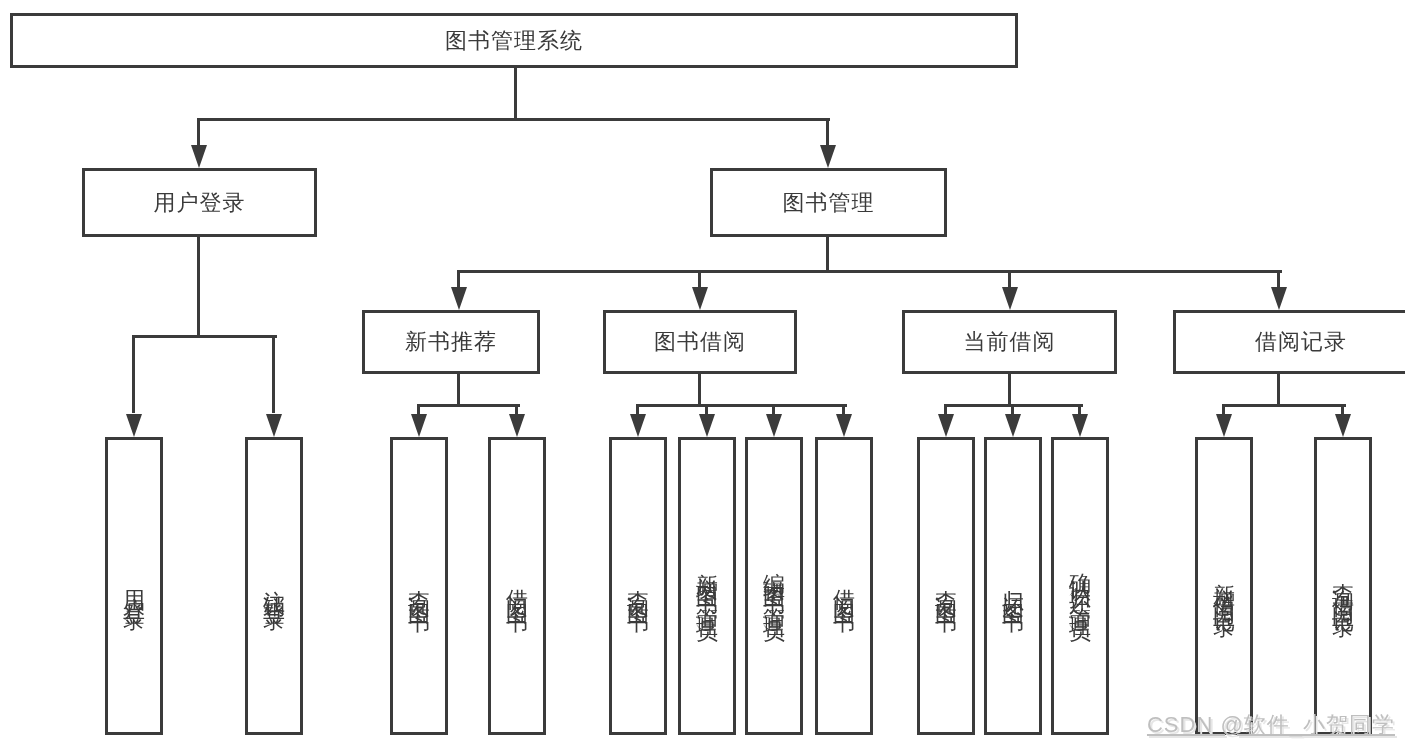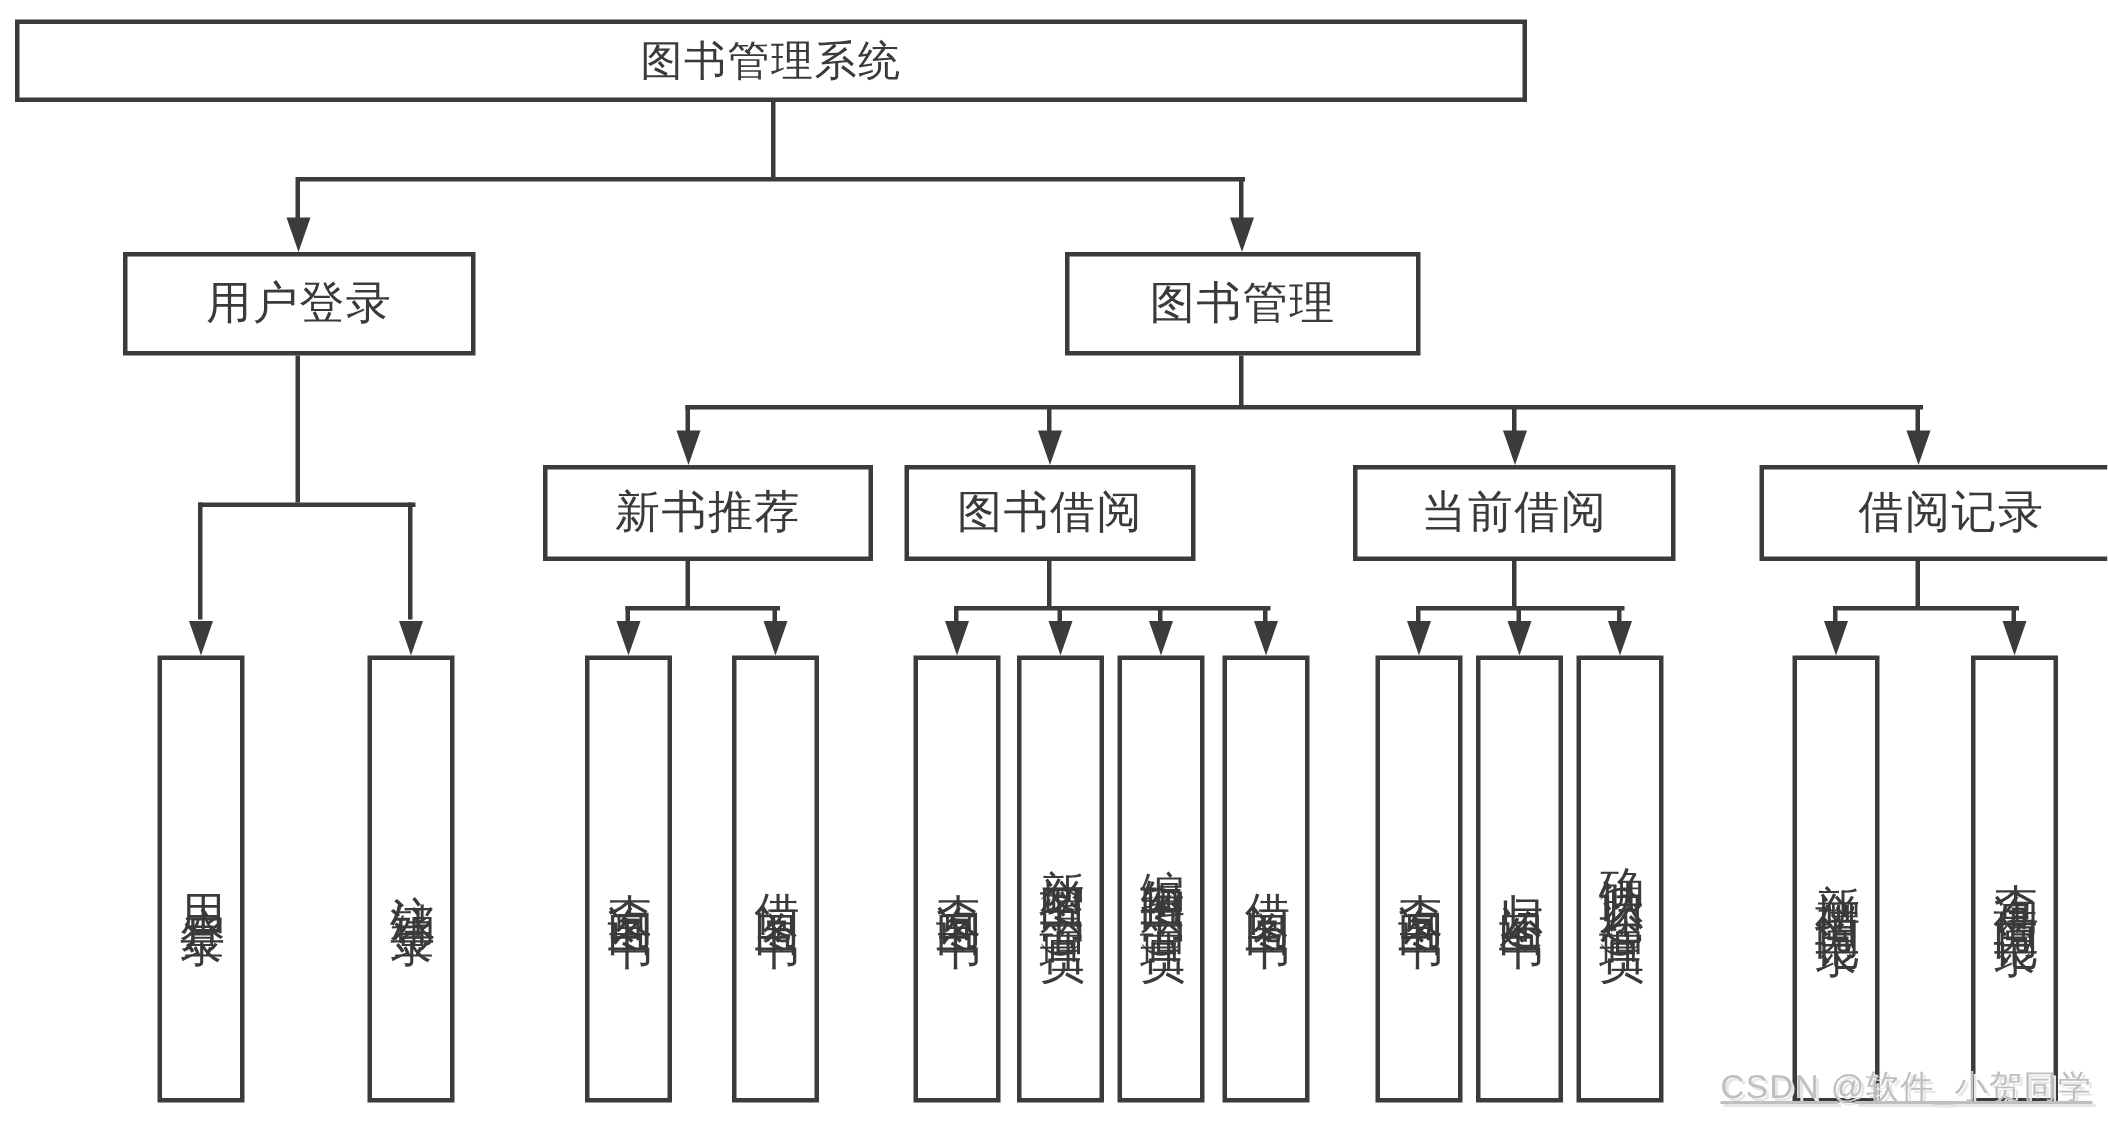--- a/index.html
+++ b/index.html
@@ -19,21 +19,21 @@
   }
   .box{
     position:absolute;
     box-sizing:border-box;
     border:3px solid var(--line);
     background:#fff;
     display:flex;
     align-items:center;
     justify-content:center;
     color:var(--text);
-    font-size:30px;
+    font-size:22px;
     letter-spacing:1px;
     line-height:1;
     white-space:nowrap;
   }
   .vbox{
     writing-mode:vertical-lr;
     text-orientation:mixed;
     letter-spacing:7px;
     white-space:normal;
   }
@@ -55,27 +55,27 @@
     text-shadow:2px 2px 0 #e6e6e6;
     z-index:5;
     text-decoration:underline;
   }
 </style>
 </head>
 <body>
 
 <div id="canvas">
 
-  <div class="box" style="left:10px;top:13px;width:1008px;height:55px;font-size:28px;">图书管理系统</div>
+  <div class="box" style="left:10px;top:13px;width:1008px;height:55px;font-size:22px;">图书管理系统</div>
 
   <div class="box" style="left:82px;top:168px;width:235px;height:69px;">用户登录</div>
 
   <div class="box" style="left:710px;top:168px;width:237px;height:69px;">图书管理</div>
 
-  <div class="box" style="left:362px;top:310px;width:220px;height:64px;">新书推荐</div>
+  <div class="box" style="left:362px;top:310px;width:178px;height:64px;">新书推荐</div>
 
   <div class="box" style="left:902px;top:310px;width:215px;height:64px;">当前借阅</div>
 
   <div class="box" style="left:603px;top:310px;width:194px;height:64px;">图书借阅</div>
 
   <div class="box" style="left:1173px;top:310px;width:256px;height:64px;font-family:Liberation Serif, serif;">借阅记录</div>
 
   <div class="box vbox" style="left:105px;top:437px;width:58px;height:298px;">用户登录</div>
 
   <div class="box vbox" style="left:245px;top:437px;width:58px;height:298px;">注销登录</div>

